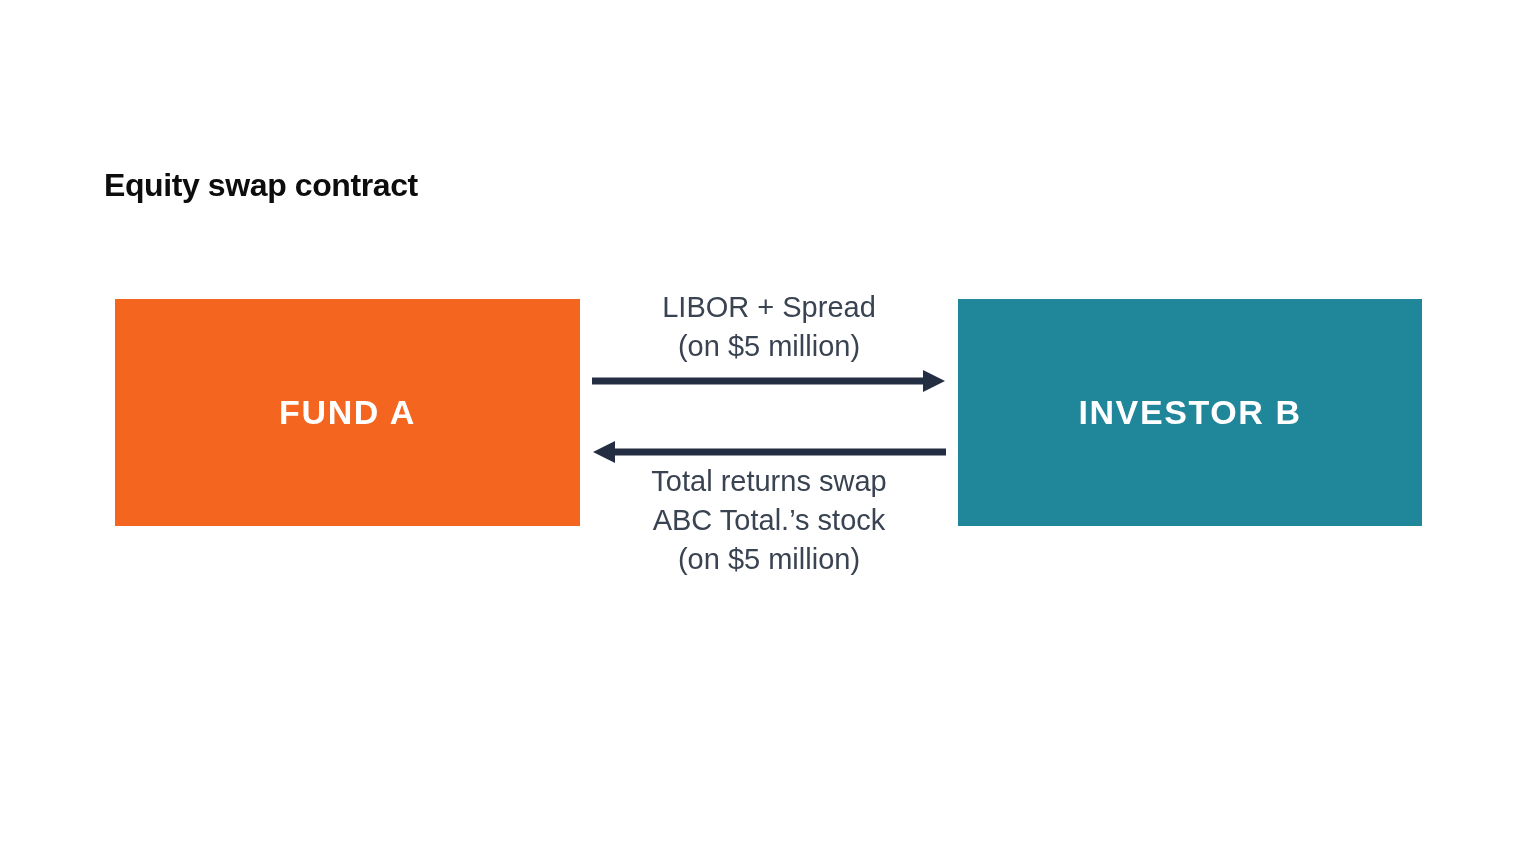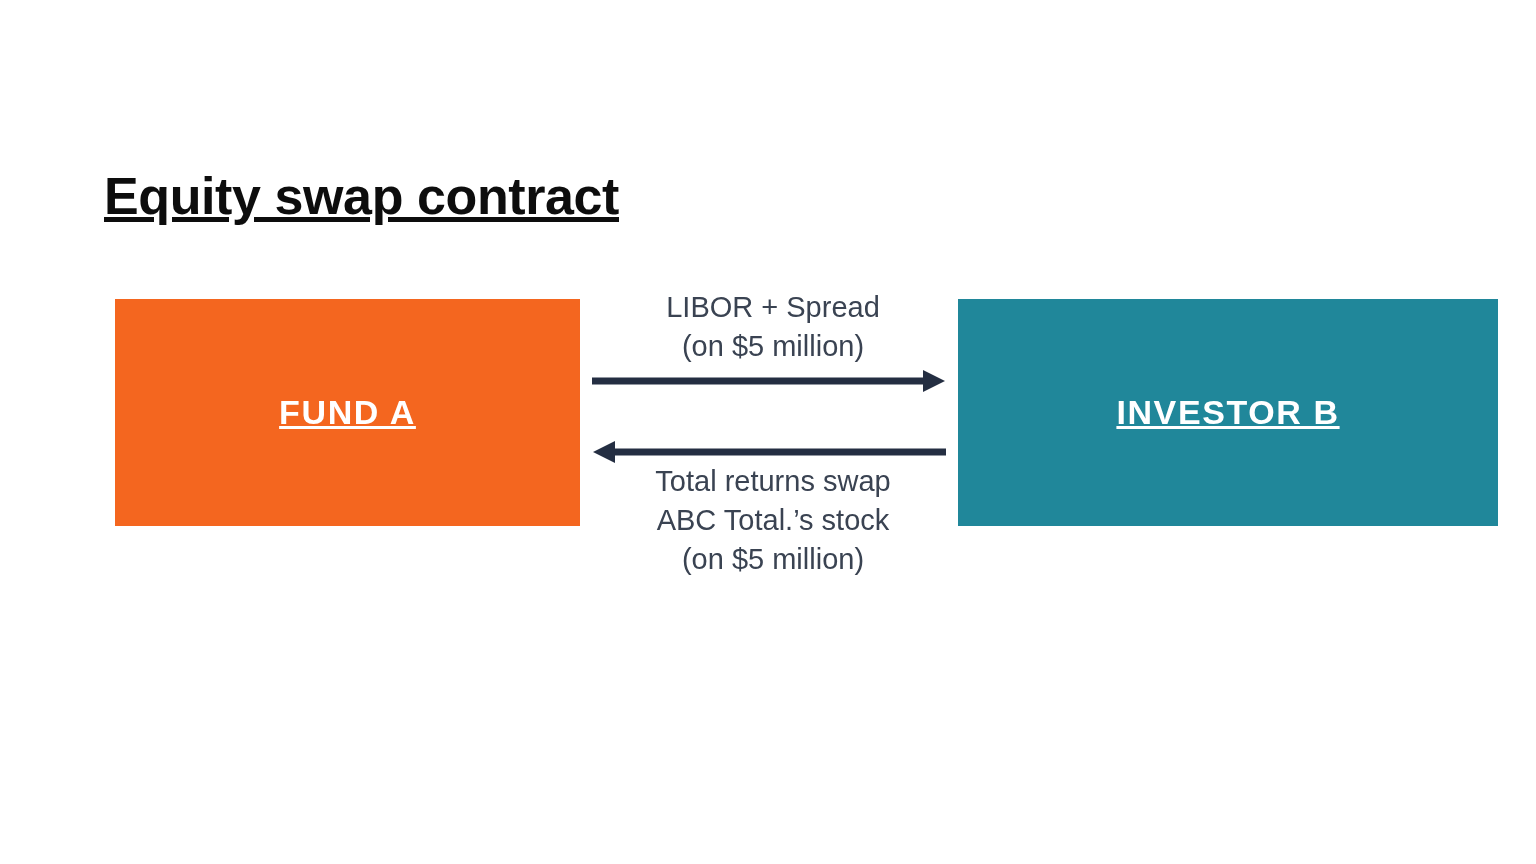--- a/index.html
+++ b/index.html
@@ -20,58 +20,55 @@
   .stage {
     position: absolute;
     inset: 0;
   }
 
   
   .page-title {
     position: absolute;
     left: 104px;
     top: 168px;
-    font-size: 52px;
+    font-size: 32px;
     font-weight: 700;
     letter-spacing: -0.4px;
     color: #0d0d0d;
     line-height: 1.1;
     white-space: nowrap;
-    text-decoration: underline;
   }
 
   
   .party-box {
     position: absolute;
     top: 299px;
     height: 227px;
     display: flex;
     align-items: center;
     justify-content: center;
   }
   .party-box.left  { left: 115px;  width: 465px; }
-  .party-box.right { left: 958px;  width: 540px; }
+  .party-box.right { left: 958px;  width: 464px; }
 
   .party-label {
     font-size: 34px;
     font-weight: 700;
     color: #ffffff;
     letter-spacing: 1.6px;
     white-space: nowrap;
-    text-decoration: underline;
   }
 
   
   .flow-area {
     position: absolute;
     left: 580px;
     top: 290px;
     width: 378px;
     height: 300px;
-    padding-left: 8px;
   }
 
   .flow-label {
     position: absolute;
     left: 50%;
     transform: translateX(-50%);
     width: 420px;
     text-align: center;
     color: #3a4352;
     font-size: 29px;

